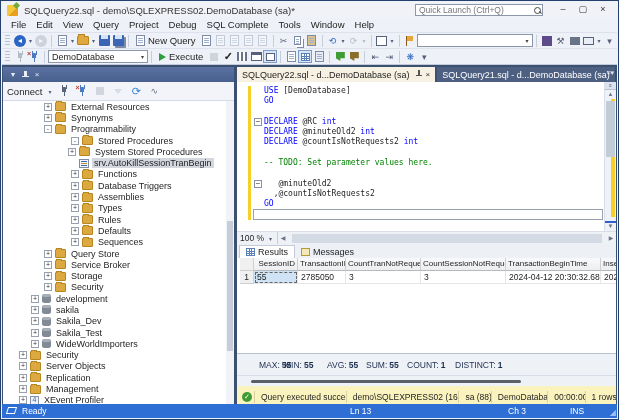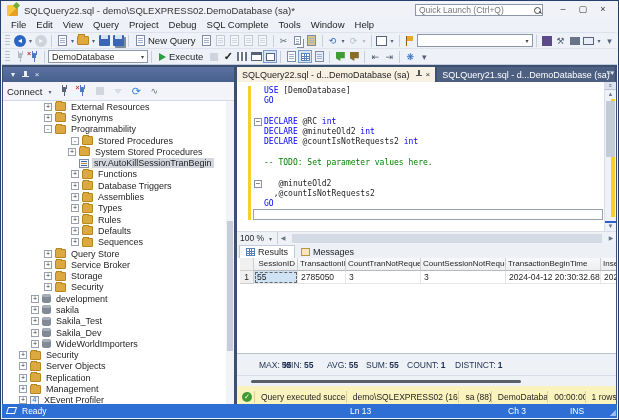--- a/index.html
+++ b/index.html
@@ -475,26 +475,26 @@
             <span class="tlabel">development</span>
           </div>
         <div class="trow lvl2">
             <span class="exp">+</span>
             <span class="ti db"></span>
             <span class="tlabel">sakila</span>
           </div>
         <div class="trow lvl2">
             <span class="exp">+</span>
             <span class="ti db"></span>
+            <span class="tlabel">Sakila_Dev</span>
+          </div>
+        <div class="trow lvl2">
+            <span class="exp">+</span>
+            <span class="ti db"></span>
             <span class="tlabel">Sakila_Test</span>
-          </div>
-        <div class="trow lvl2">
-            <span class="exp">+</span>
-            <span class="ti db"></span>
-            <span class="tlabel">Sakila_Dev</span>
           </div>
         <div class="trow lvl2">
             <span class="exp">+</span>
             <span class="ti db"></span>
             <span class="tlabel">WideWorldImporters</span>
           </div>
         <div class="trow lvl1">
             <span class="exp">+</span>
             <span class="ti fold"></span>
             <span class="tlabel">Security</span>

